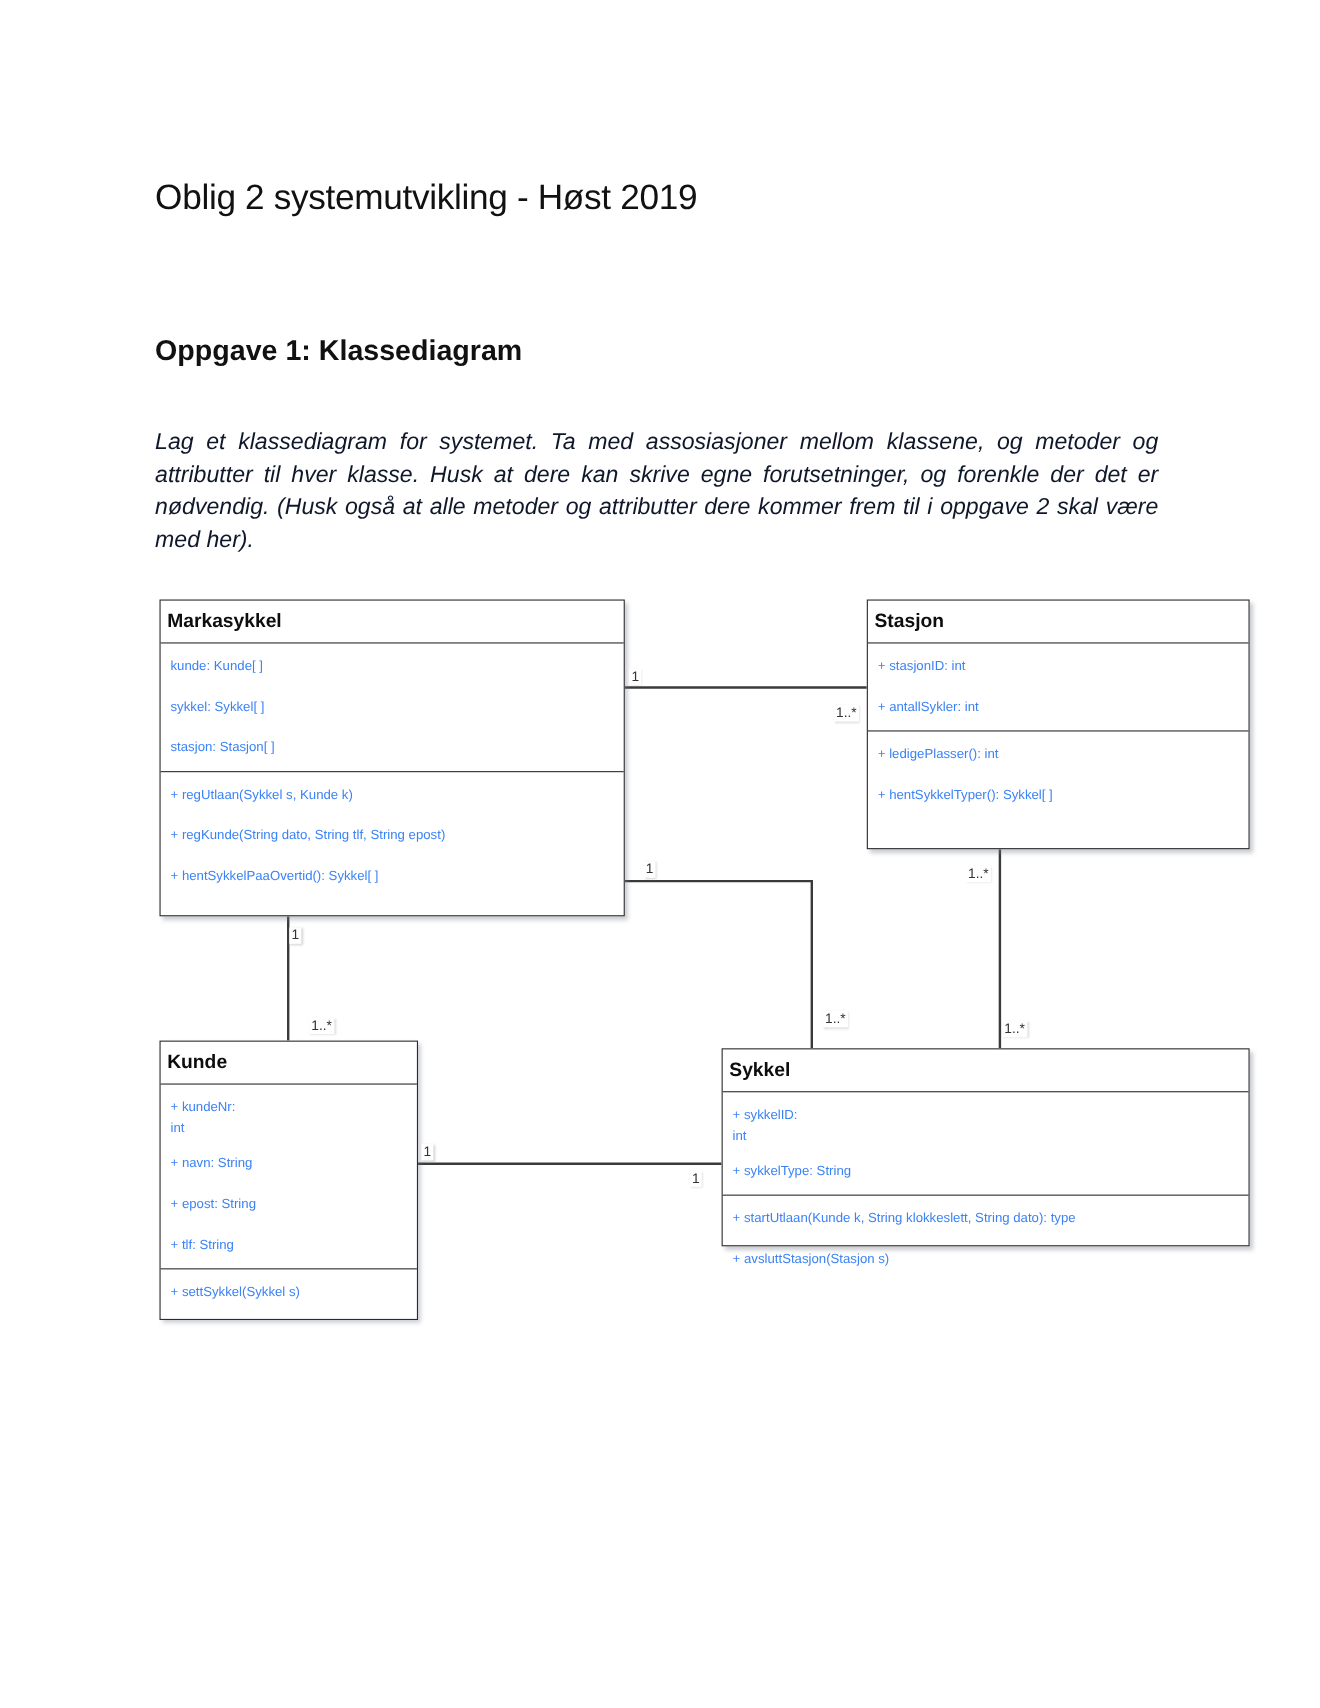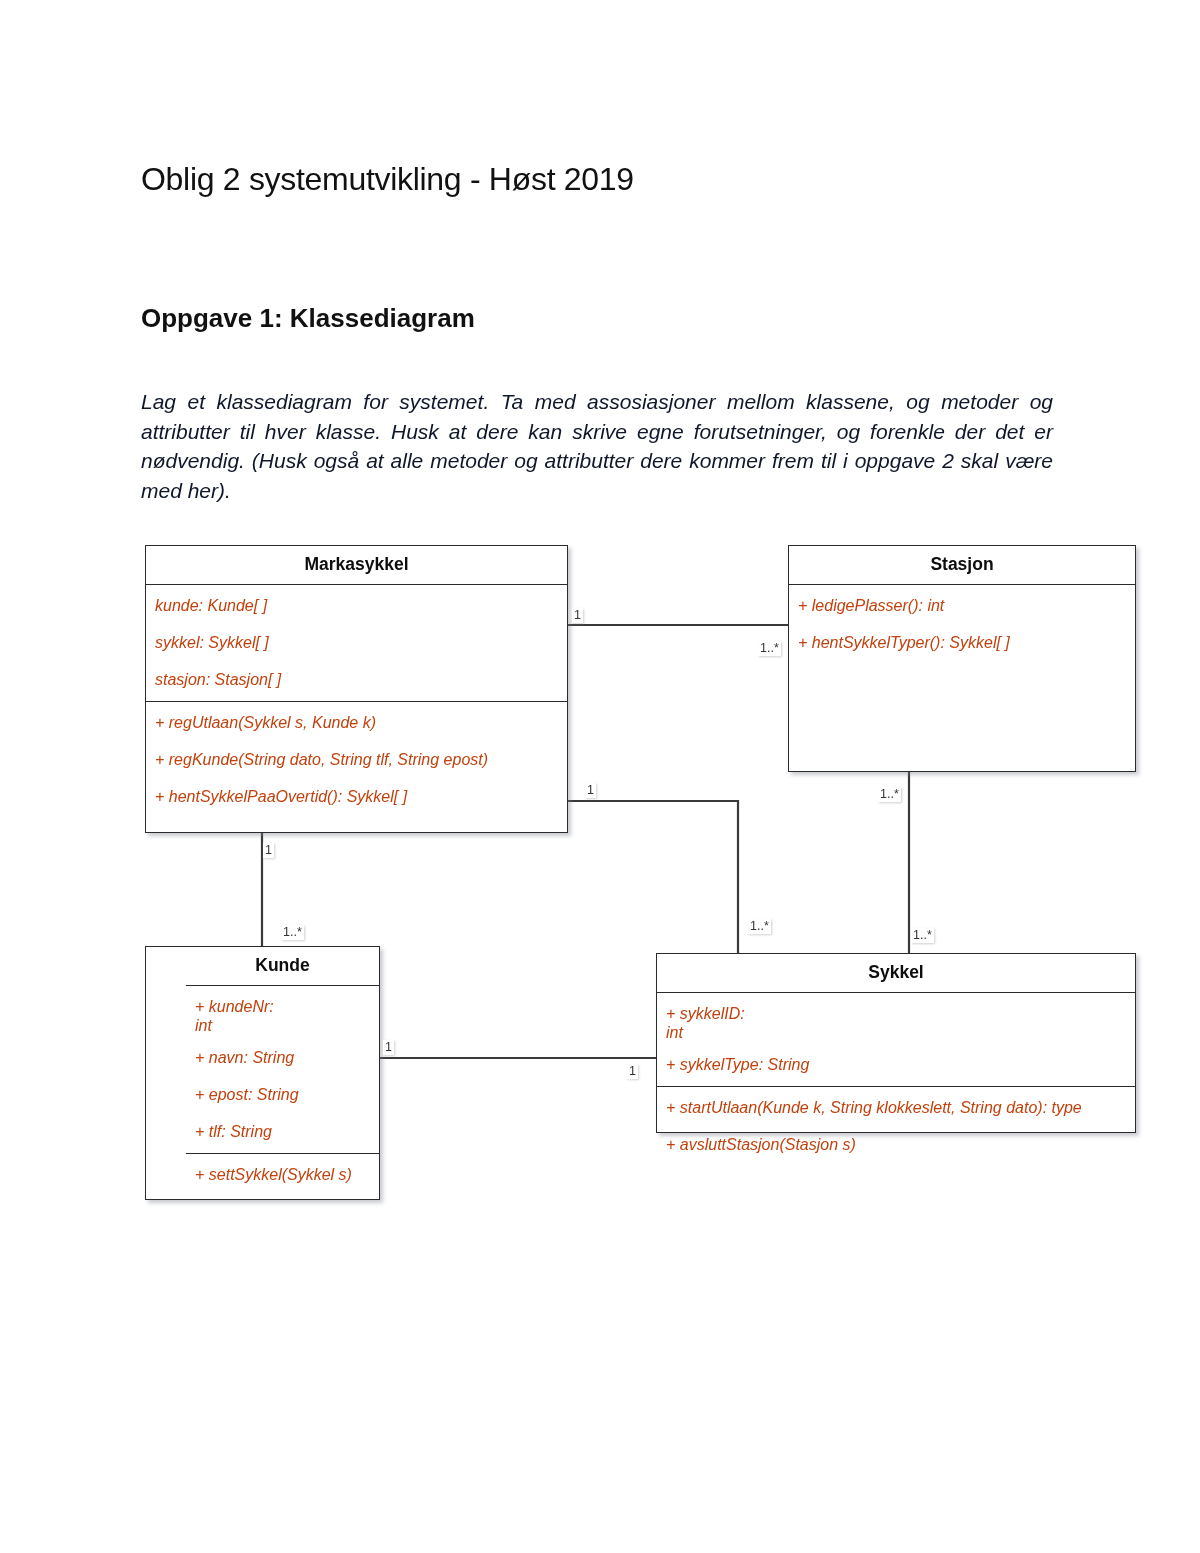--- a/index.html
+++ b/index.html
@@ -68,42 +68,40 @@
   
   .uml-class {
     position: absolute;
     background: #ffffff;
     border: 1.6px solid #2b2b2b;
     box-sizing: border-box;
     box-shadow: 3px 3px 4px rgba(120,125,140,0.40);
     z-index: 3;
   }
   .uml-header {
-    text-align: center;
     font-size: 17.5px;
     font-weight: bold;
     color: #0d0d0d;
     padding: 8px 6px 9px 6px;
     border-bottom: 1.6px solid #2b2b2b;
     box-sizing: border-box;
   }
   .uml-compartment {
     padding: 11px 9px 12px 9px;
     box-sizing: border-box;
   }
   .uml-compartment + .uml-compartment {
     border-top: 1.6px solid #2b2b2b;
   }
   .uml-row {
-    font-size: 16px;
+    font-size: 12px;
     line-height: 19px;
-    color: #c2410c;
+    color: #3b82f6;
     margin-bottom: 18px;
     white-space: pre-line;
-    font-style: italic;
   }
   .uml-row:last-child { margin-bottom: 0; }
   .uml-row.tight { margin-bottom: 13px; }
 
   
   .multiplicity {
     position: absolute;
     font-size: 12.5px;
     color: #333333;
     background: #ffffff;
@@ -163,26 +161,30 @@
     <div class="uml-compartment">
       <div class="uml-row">+ regUtlaan(Sykkel s, Kunde k)</div>
       <div class="uml-row">+ regKunde(String dato, String tlf, String epost)</div>
       <div class="uml-row">+ hentSykkelPaaOvertid(): Sykkel[ ]</div>
     </div>
   </div>
 
   <div class="uml-class" style="left:788px; top:545px; width:348px; height:227px;">
     <div class="uml-header">Stasjon</div>
     <div class="uml-compartment">
+      <div class="uml-row">+ stasjonID: int</div>
+      <div class="uml-row">+ antallSykler: int</div>
+    </div>
+    <div class="uml-compartment">
       <div class="uml-row">+ ledigePlasser(): int</div>
       <div class="uml-row">+ hentSykkelTyper(): Sykkel[ ]</div>
     </div>
   </div>
 
-  <div class="uml-class" style="left:145px; top:946px; width:235px; height:254px;padding-left:40px;">
+  <div class="uml-class" style="left:145px; top:946px; width:235px; height:254px;">
     <div class="uml-header">Kunde</div>
     <div class="uml-compartment">
       <div class="uml-row tight">+ kundeNr:
 int</div>
       <div class="uml-row">+ navn: String</div>
       <div class="uml-row">+ epost: String</div>
       <div class="uml-row">+ tlf: String</div>
     </div>
     <div class="uml-compartment">
       <div class="uml-row">+ settSykkel(Sykkel s)</div>

